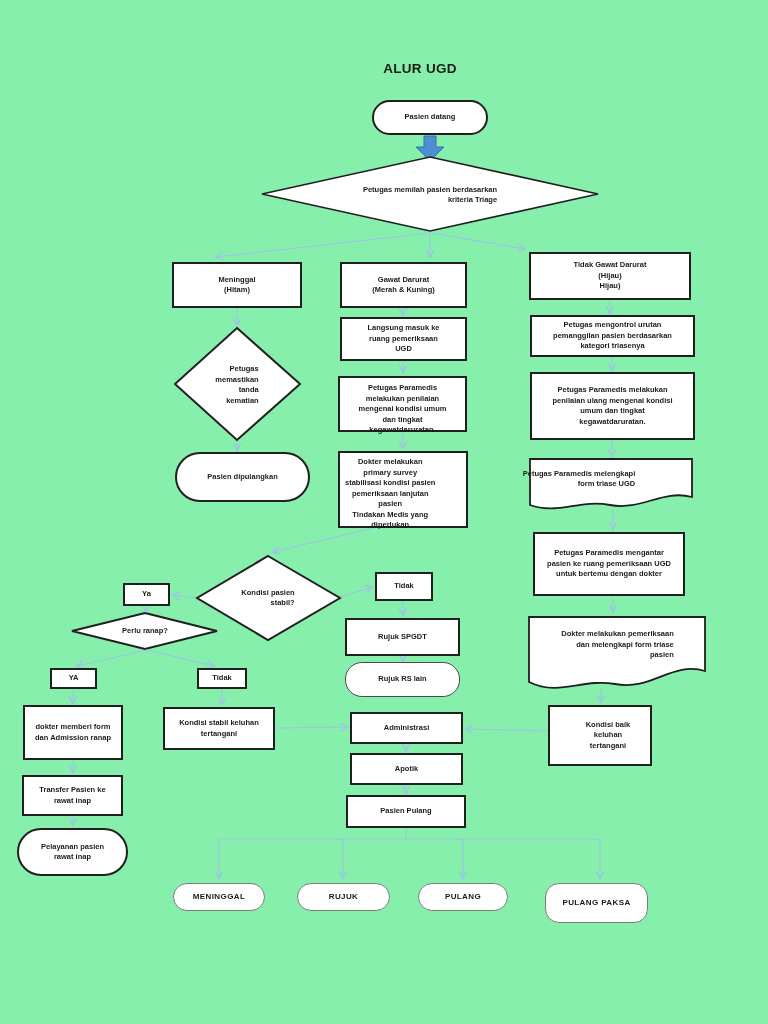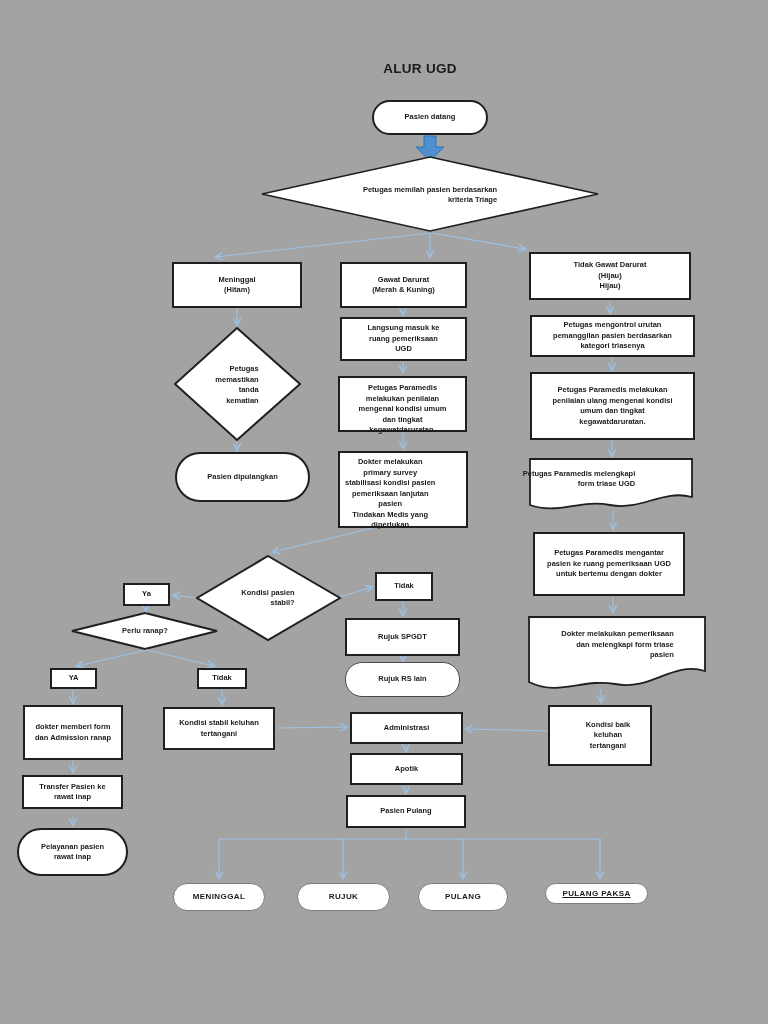--- a/index.html
+++ b/index.html
@@ -1,16 +1,16 @@
 <!DOCTYPE html>
 <html><head>
 <meta charset="utf-8">
 <style>
   html,body{margin:0;padding:0;background:#e9e9e9;}
-  #page{position:relative;width:768px;height:1024px;background:#a3a3a3;overflow:hidden;
+  #page{position:relative;width:768px;height:1024px;background:#86efac;overflow:hidden;
         font-family:"Liberation Sans",sans-serif;color:#1a1a1a;}
   #connectors{position:absolute;left:0;top:0;width:768px;height:1024px;}
   .node{position:absolute;box-sizing:border-box;display:flex;align-items:center;justify-content:center;
         text-align:center;font-weight:bold;font-size:7.5px;line-height:1.4;white-space:pre-line;
         background:#fff;border:2px solid #1f1f1f;}
   .lbl{position:absolute;box-sizing:border-box;display:flex;align-items:center;justify-content:center;
        text-align:right;font-weight:bold;font-size:7.5px;line-height:1.4;white-space:pre-line;
        background:transparent;border:none;}
   .oval{border-radius:20px;}
   .oval-big{border-radius:26px;}
@@ -146,27 +146,27 @@
   <div class="node" style="left:375px;top:572px;width:58px;height:29px;">Tidak</div>
   <div class="node" style="left:345px;top:618px;width:115px;height:38px;">Rujuk SPGDT</div>
   <div class="node gray-oval" style="left:345px;top:662px;width:115px;height:35px;">Rujuk RS lain</div>
   <div class="node" style="left:50px;top:668px;width:47px;height:21px;">YA</div>
   <div class="node" style="left:197px;top:668px;width:50px;height:21px;">Tidak</div>
 
   <div class="node" style="left:23px;top:705px;width:100px;height:55px;">dokter memberi form
 dan Admission ranap</div>
   <div class="node" style="left:163px;top:707px;width:112px;height:43px;">Kondisi stabil keluhan
 tertangani</div>
-  <div class="node" style="left:22px;top:775px;width:101px;height:34px;">Transfer Pasien ke
+  <div class="node" style="left:22px;top:775px;width:101px;height:41px;">Transfer Pasien ke
 rawat inap</div>
   <div class="node oval-big" style="left:17px;top:828px;width:111px;height:48px;">Pelayanan pasien
 rawat inap</div>
 
   <div class="node" style="left:350px;top:712px;width:113px;height:32px;">Administrasi</div>
   <div class="node" style="left:350px;top:753px;width:113px;height:32px;">Apotik</div>
   <div class="node" style="left:346px;top:795px;width:120px;height:33px;">Pasien Pulang</div>
 
   <div class="node end-oval" style="left:173px;top:883px;width:92px;height:28px;">MENINGGAL</div>
   <div class="node end-oval" style="left:297px;top:883px;width:93px;height:28px;">RUJUK</div>
   <div class="node end-oval" style="left:418px;top:883px;width:90px;height:28px;">PULANG</div>
-  <div class="node end-oval" style="left:545px;top:883px;width:103px;height:21px;text-decoration:underline;">PULANG PAKSA</div>
+  <div class="node end-oval" style="left:545px;top:883px;width:103px;height:40px;">PULANG PAKSA</div>
 
 </div>
 
 </body></html>

